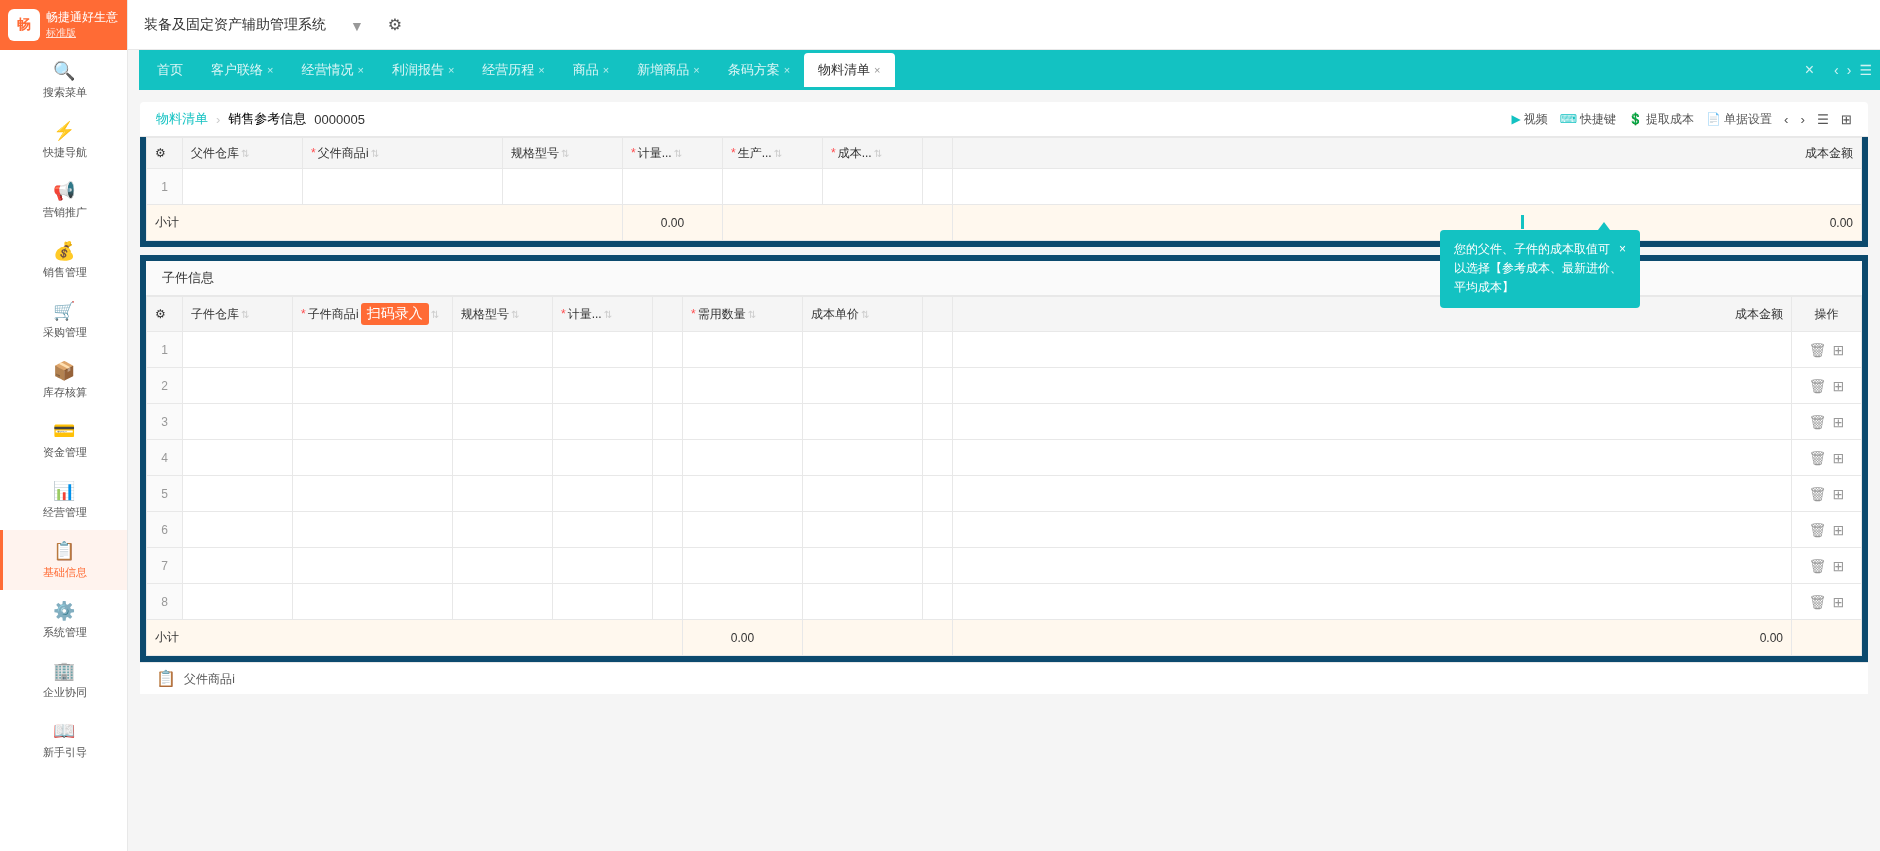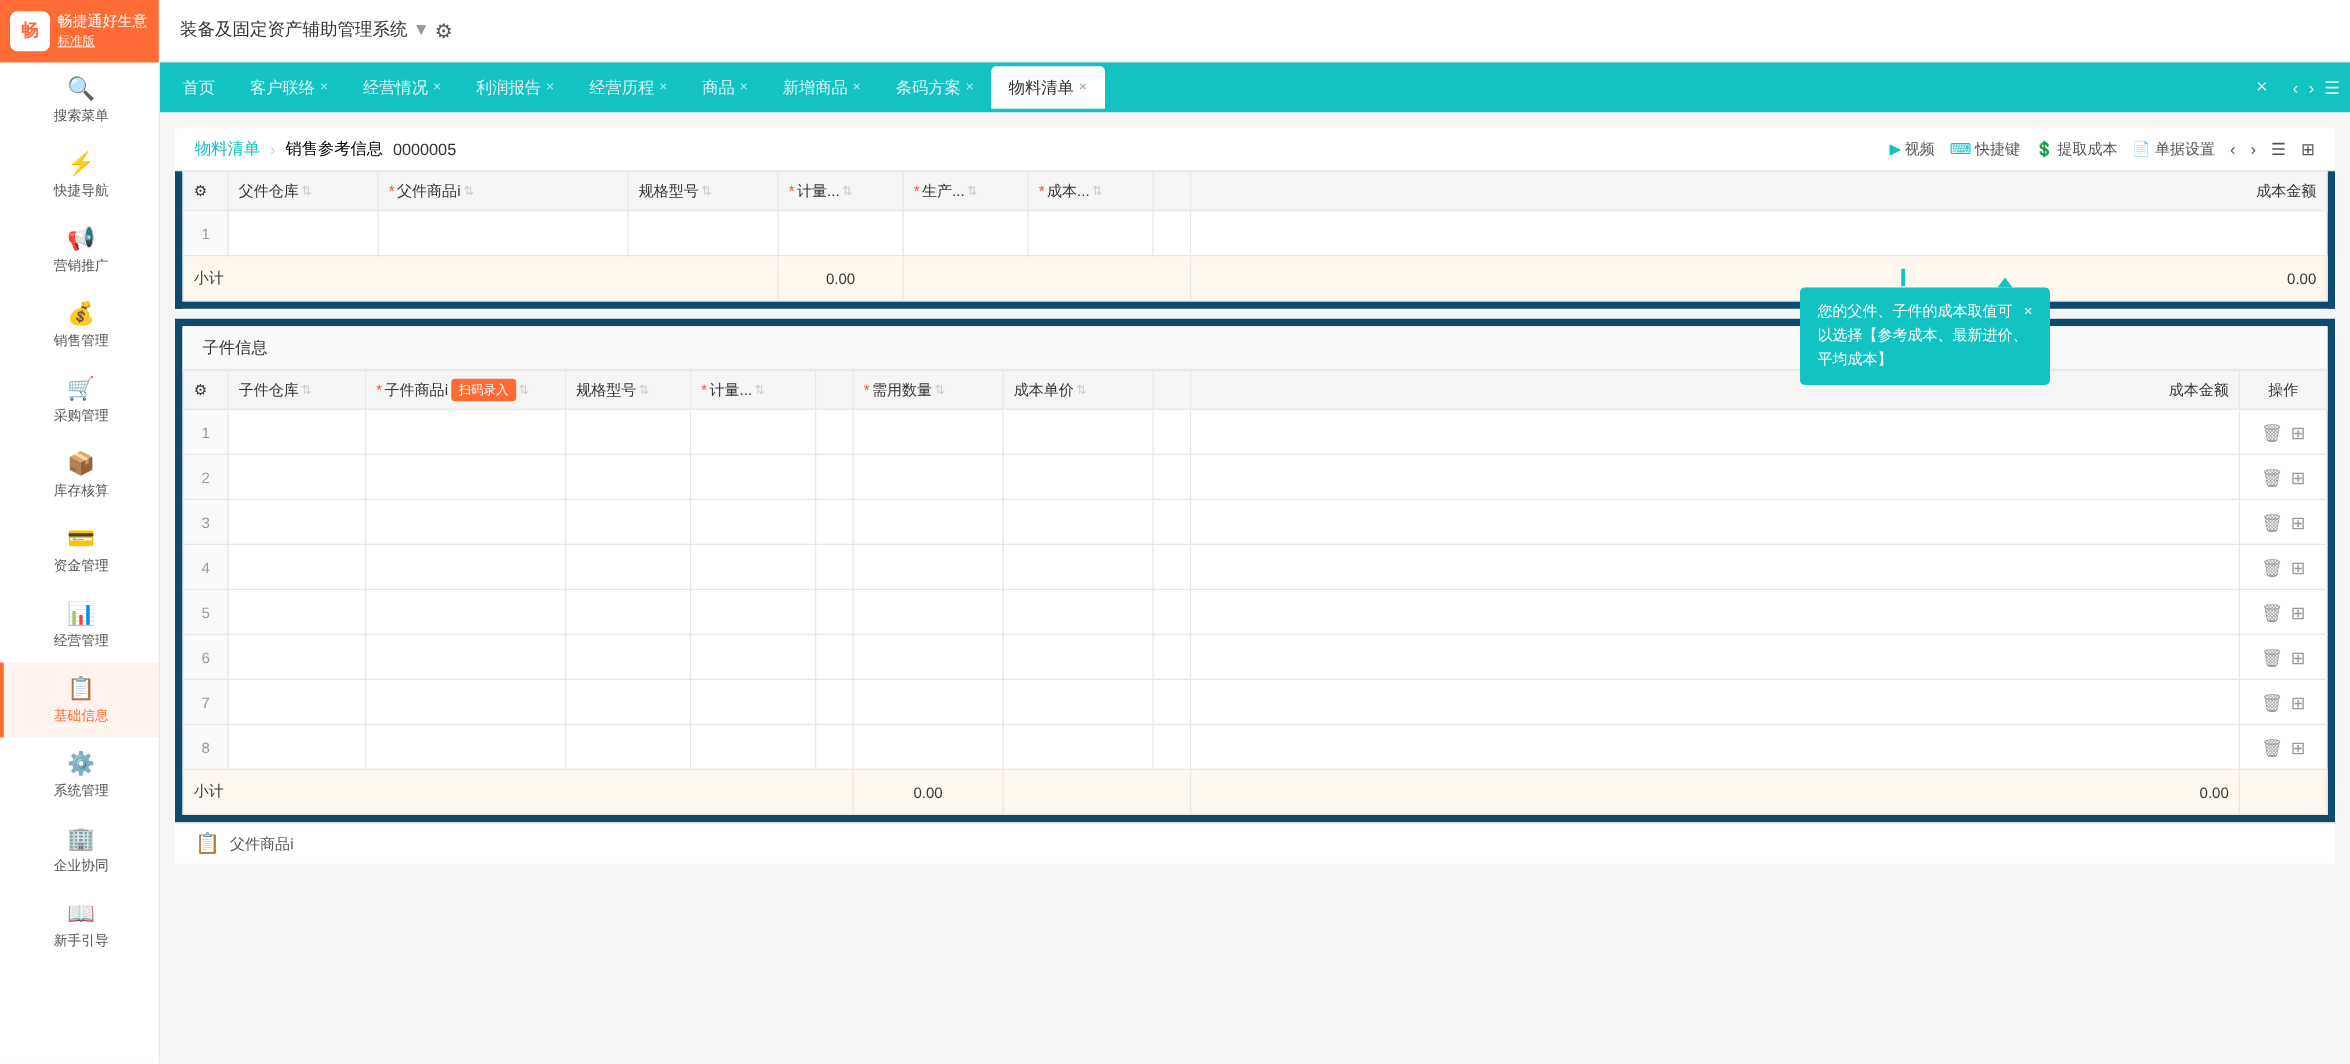--- a/index.html
+++ b/index.html
@@ -58,21 +58,21 @@
     .top-header {
       background: #fff;
       height: 50px;
       display: flex;
       align-items: center;
       justify-content: space-between;
       padding: 0 16px;
       border-bottom: 1px solid #e8e8e8;
       flex-shrink: 0;
     }
-    .system-title { display: flex; align-items: flex-start; gap: 4px; color: #333; font-size: 14px; }
+    .system-title { display: flex; align-items: flex-end; gap: 24px; color: #333; font-size: 14px; }
     .system-title-arrow { color: #999; }
     .top-header-actions { display: flex; align-items: center; gap: 16px; }
     .trial-btn {
       background: #13c2c2;
       color: #fff;
       border: none;
       border-radius: 4px;
       padding: 6px 14px;
       cursor: pointer;
       font-size: 13px;
@@ -82,20 +82,21 @@
     .gear-btn { background: none; border: none; color: #555; cursor: pointer; font-size: 16px; }
 
     
     .nav-tabs {
       background: #13c2c2;
       display: flex;
       align-items: center;
       flex-shrink: 0;
       height: 40px;
       padding: 0 4px;
+      margin-left: 11px;
     }
     .nav-tab {
       padding: 8px 14px;
       color: rgba(255,255,255,0.85);
       cursor: pointer;
       font-size: 13px;
       display: flex;
       align-items: center;
       gap: 4px;
       white-space: nowrap;
@@ -181,21 +182,21 @@
       text-align: center;
       font-weight: 500;
     }
     .required { color: #ff4d4f; }
     .scan-btn {
       background: #ff6b35;
       color: #fff;
       border: none;
       border-radius: 3px;
       padding: 2px 6px;
-      font-size: 10px;
+      font-size: 14px;
       cursor: pointer;
     }
     .th-gear { color: #999; cursor: pointer; padding: 6px 8px; }
     .th-sort { display: flex; align-items: center; gap: 2px; }
     .action-cell { display: flex; align-items: center; justify-content: center; gap: 6px; padding: 6px; }
     .action-icon { color: #999; cursor: pointer; font-size: 14px; }
 
     
     .tooltip-box {
       position: absolute;

